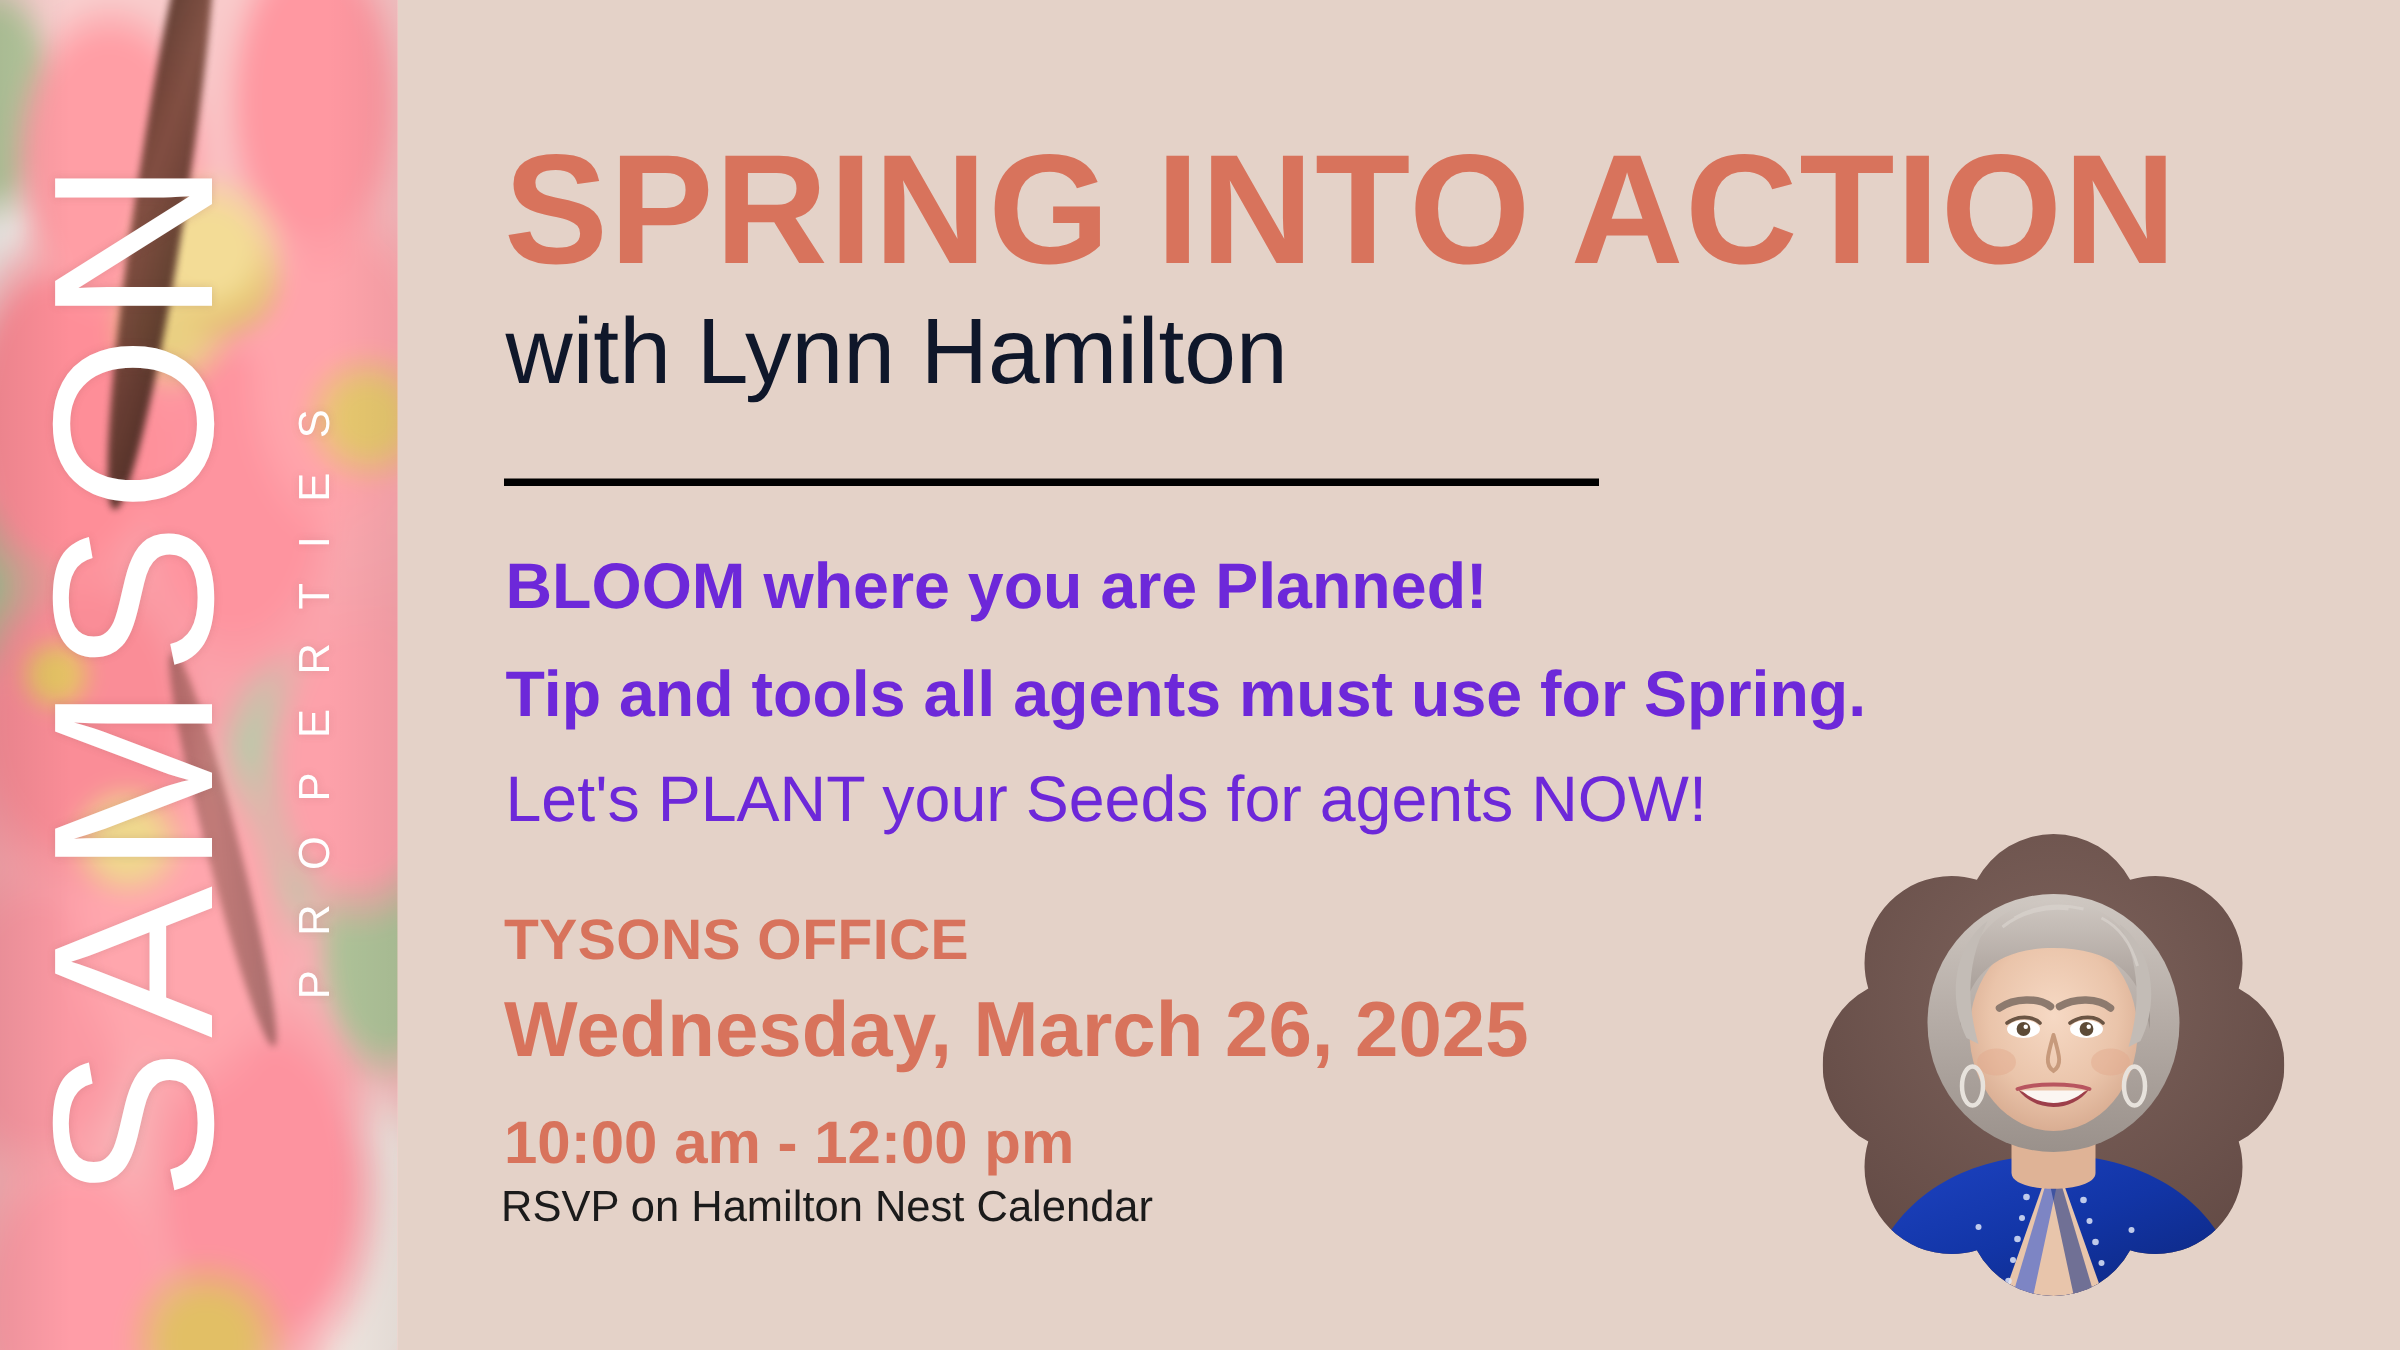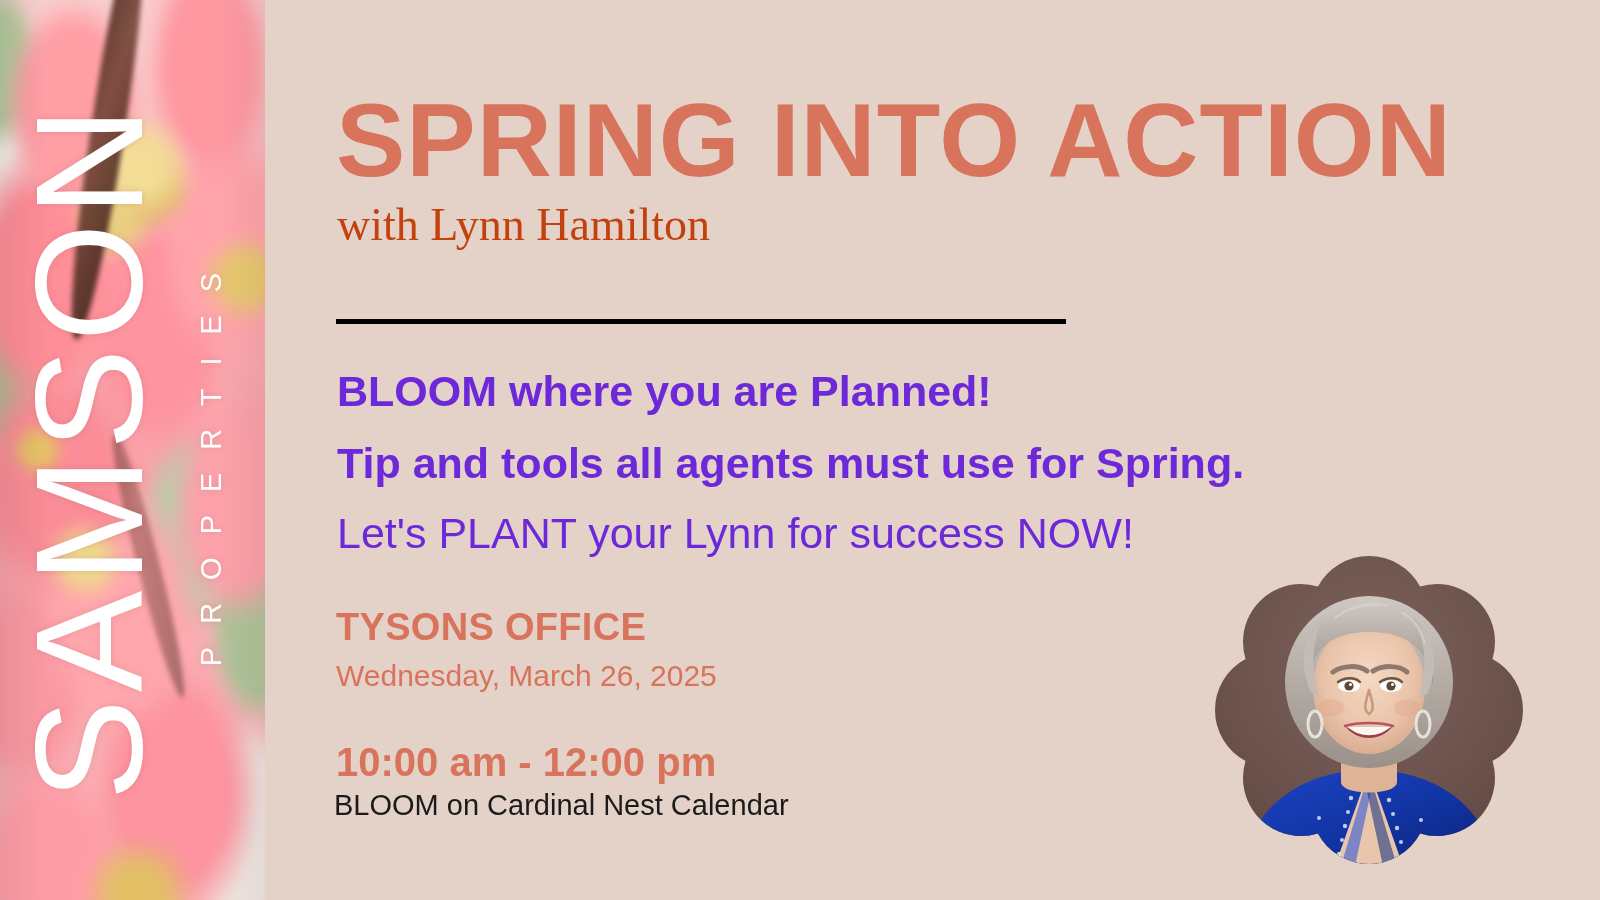--- a/index.html
+++ b/index.html
@@ -155,26 +155,25 @@
     font-weight: bold;
     letter-spacing: 1px;
     line-height: 1;
     color: #d8735c;
     white-space: nowrap;
   }
   #subhead {
     position: absolute;
     left: 72px;
     top: 199px;
-    font-size: 46px;
+    font-size: 62px;
     font-weight: 300;
     line-height: 1.15;
-    color: #c2410c;
-    white-space: nowrap;
-    font-family: Liberation Serif, serif;
+    color: #0f172a;
+    white-space: nowrap;
   }
   #divider {
     position: absolute;
     left: 71px;
     top: 319px;
     width: 730px;
     height: 5px;
     background: #000000;
   }
 
@@ -210,22 +209,22 @@
     line-height: 1.1;
   }
   #detail-office {
     top: 607px;
     font-size: 38px;
     font-weight: bold;
     letter-spacing: .3px;
   }
   #detail-date {
     top: 659px;
-    font-size: 30px;
-    font-weight: 400;
+    font-size: 52px;
+    font-weight: 700;
   }
   #detail-time {
     top: 740px;
     font-size: 40px;
     font-weight: 700;
   }
   #rsvp {
     position: absolute;
     left: 69px;
     top: 789px;
@@ -271,29 +270,29 @@
     <div id="headline">SPRING INTO ACTION</div>
 
     <div id="subhead">with Lynn Hamilton</div>
 
     <div id="divider"></div>
 
     <div class="body-line" id="body-1">BLOOM where you are Planned!</div>
 
     <div class="body-line" id="body-2">Tip and tools all agents must use for Spring.</div>
 
-    <div class="body-line" id="body-3">Let's PLANT your Lynn for success NOW!</div>
+    <div class="body-line" id="body-3">Let's PLANT your Seeds for agents NOW!</div>
 
     <div class="detail-line" id="detail-office">TYSONS OFFICE</div>
 
     <div class="detail-line" id="detail-date">Wednesday, March 26, 2025</div>
 
     <div class="detail-line" id="detail-time">10:00 am - 12:00 pm</div>
 
-    <div id="rsvp">BLOOM on Cardinal Nest Calendar</div>
+    <div id="rsvp">RSVP on Hamilton Nest Calendar</div>
 
     <div id="portrait">
       <svg viewBox="0 0 308 310" xmlns="http://www.w3.org/2000/svg">
         <defs>
           <clipPath id="flowerClip">
 
             <circle cx="154" cy="58" r="58"></circle>
             <circle cx="222" cy="86" r="58"></circle>
             <circle cx="250" cy="154" r="58"></circle>
             <circle cx="222" cy="222" r="58"></circle>

